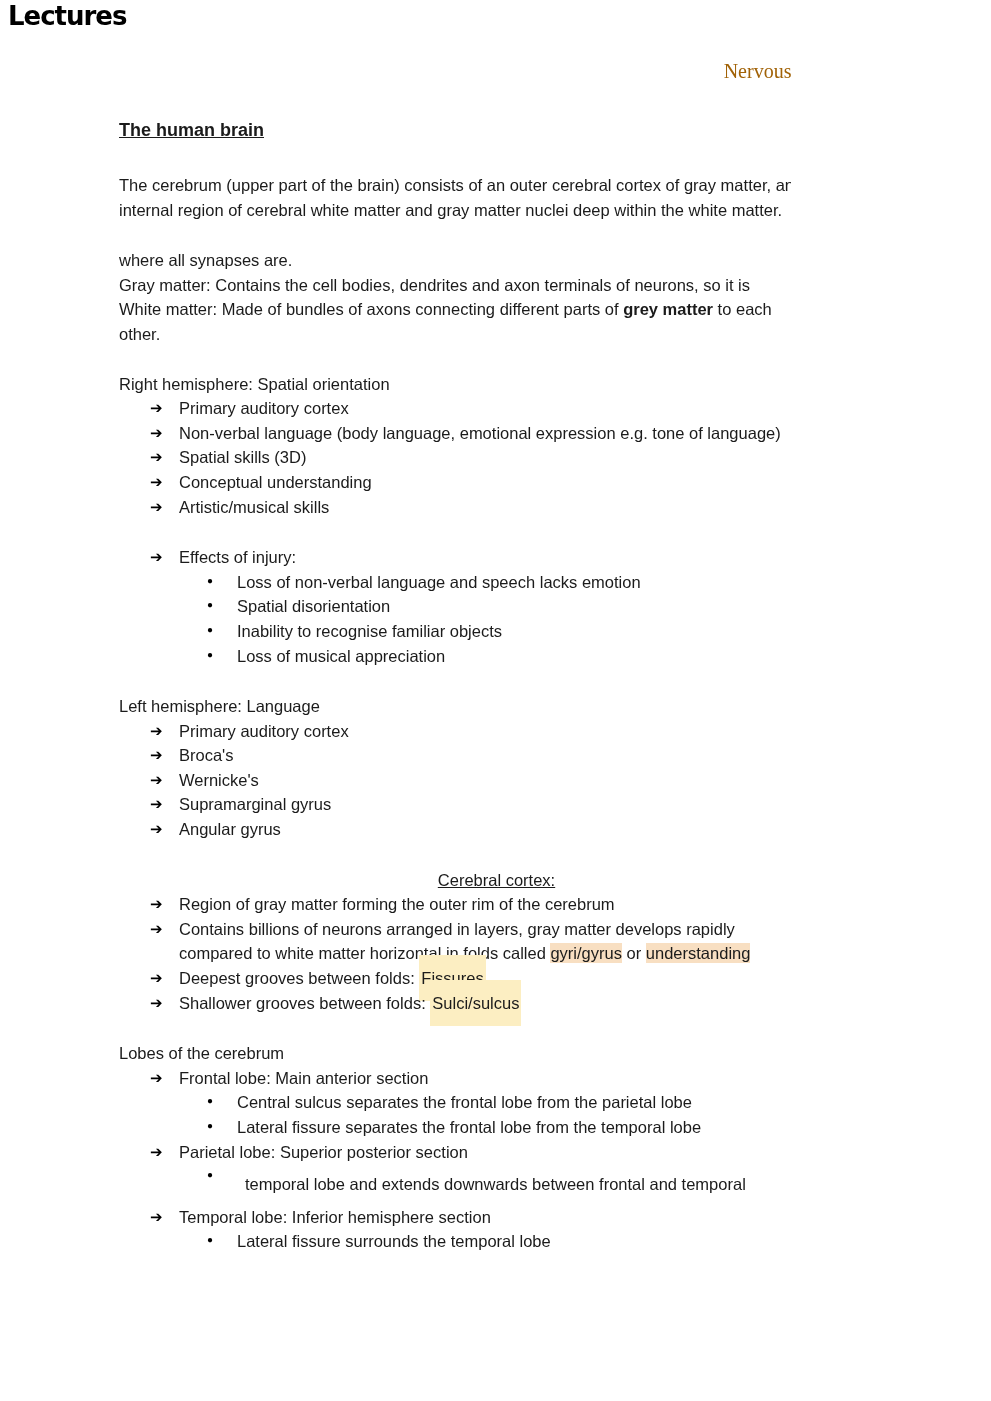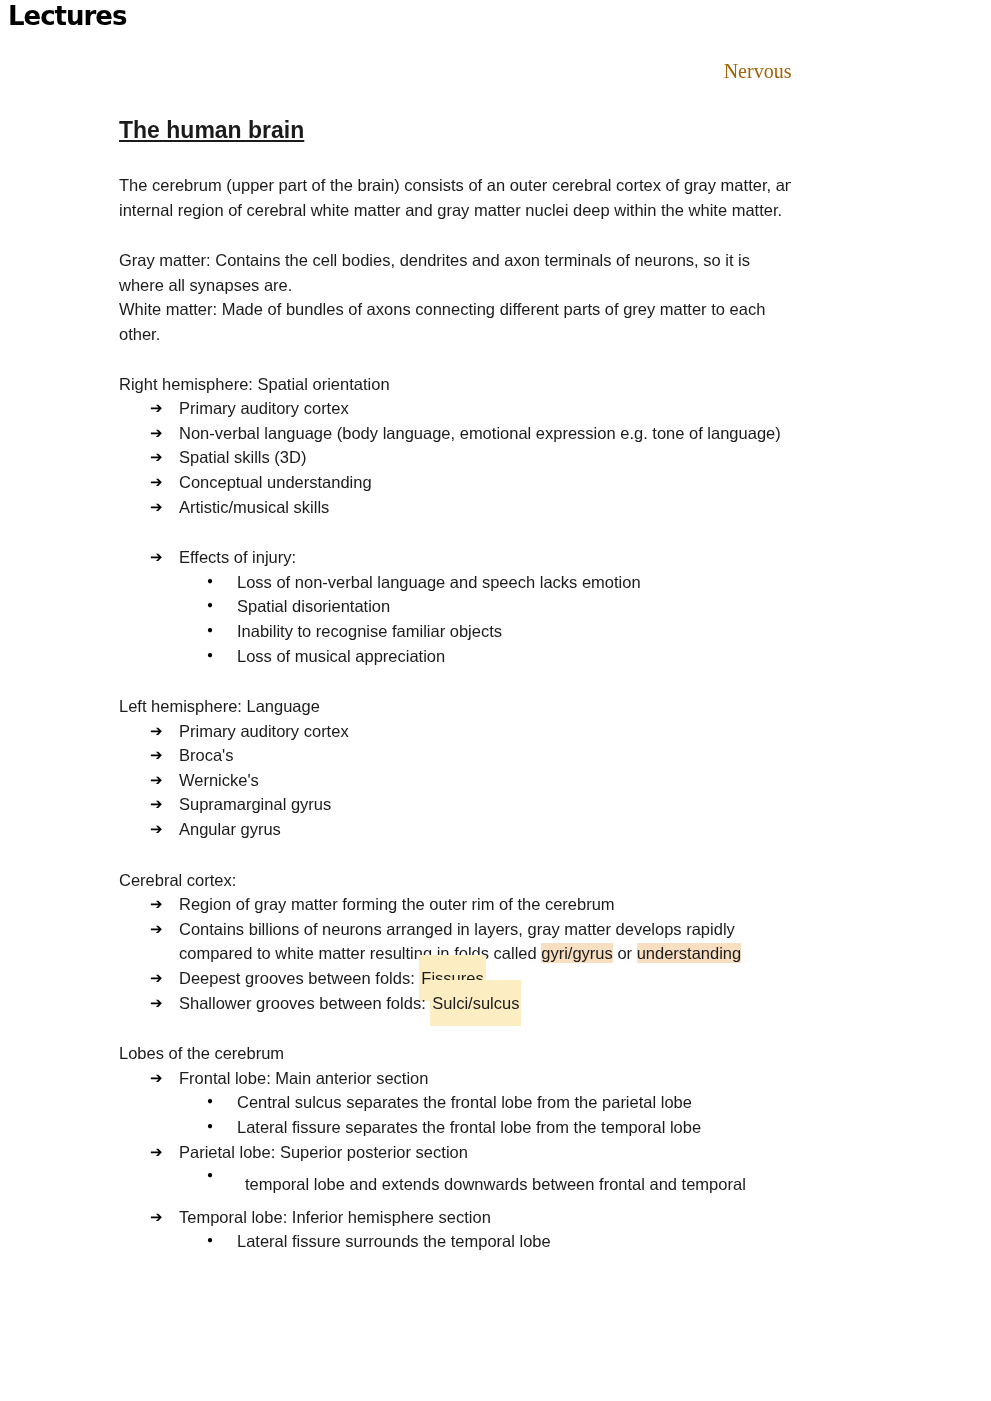--- a/index.html
+++ b/index.html
@@ -31,28 +31,28 @@
     font-family:"Liberation Serif", serif;
     font-weight:400;
     font-size:20px;
     line-height:33px;
     text-align:right;
     transform:translateX(-22px);
     color:#a16207;
   }
   .section-heading{
     margin:31px 0 0 0;
-    font-size:23px;
+    font-size:18px;
     line-height:22px;
     font-weight:bold;
     text-decoration:underline;
   }
   .line{margin:0;}
-  .underline{}
-  .b{font-weight:normal;text-align:right;}
+  .underline{text-decoration:underline;text-align:center;}
+  .b{font-weight:bold;text-align:right;}
   .gap{height:26px;}
   .gap-lg{height:32px;}
   .gap-sm{height:25px;}
   .arrow-item{position:relative;padding-left:60px;margin:0;}
   .arrow-item .marker{
     position:absolute;left:31px;top:0;
     font-size:15px;
     color:#000;
   }
   .bullet-item{position:relative;padding-left:118px;margin:0;}
@@ -79,22 +79,22 @@
 
     <h2 class="section-heading">The human brain</h2>
 
     <div class="gap-lg"></div>
 
     <p class="line">The cerebrum (upper part of the brain) consists of an outer cerebral cortex of gray matter, an</p>
     <p class="line">internal region of cerebral white matter and gray matter nuclei deep within the white matter.</p>
 
     <div class="gap"></div>
 
+    <p class="line">where all synapses are.</p>
     <p class="line">Gray matter: Contains the cell bodies, dendrites and axon terminals of neurons, so it is</p>
-    <p class="line">where all synapses are.</p>
     <p class="line"><span>White matter: Made of bundles of axons connecting different parts of </span><span class="b">grey matter</span><span> to each</span></p>
     <p class="line">other.</p>
 
     <div class="gap-sm"></div>
 
     <p class="line">Right hemisphere: Spatial orientation</p>
     <div class="arrow-item"><span class="marker">➔</span><span>Primary auditory cortex</span></div>
     <div class="arrow-item"><span class="marker">➔</span><span>Non-verbal language (body language, emotional expression e.g. tone of language)</span></div>
     <div class="arrow-item"><span class="marker">➔</span><span>Spatial skills (3D)</span></div>
     <div class="arrow-item"><span class="marker">➔</span><span>Conceptual understanding</span></div>
@@ -115,21 +115,21 @@
     <div class="arrow-item"><span class="marker">➔</span><span>Broca's</span></div>
     <div class="arrow-item"><span class="marker">➔</span><span>Wernicke's</span></div>
     <div class="arrow-item"><span class="marker">➔</span><span>Supramarginal gyrus</span></div>
     <div class="arrow-item"><span class="marker">➔</span><span>Angular gyrus</span></div>
 
     <div class="gap"></div>
 
     <p class="line underline">Cerebral cortex:</p>
     <div class="arrow-item"><span class="marker">➔</span><span>Region of gray matter forming the outer rim of the cerebrum</span></div>
     <div class="arrow-item"><span class="marker">➔</span><span>Contains billions of neurons arranged in layers, gray matter develops rapidly</span></div>
-    <div class="cont-arrow"><span>compared to white matter resulting in folds called </span><span class="hl-peach">gyri/gyrus</span><span> or </span><span class="hl-peach">understanding</span></div>
+    <div class="cont-arrow"><span>compared to white matter horizontal in folds called </span><span class="hl-peach">gyri/gyrus</span><span> or </span><span class="hl-peach">understanding</span></div>
     <div class="arrow-item"><span class="marker">➔</span><span>Deepest grooves between folds: </span><span class="hl-yellow">Fissures</span></div>
     <div class="arrow-item"><span class="marker">➔</span><span>Shallower grooves between folds: </span><span class="hl-yellow">Sulci/sulcus</span></div>
 
     <div class="gap"></div>
 
     <p class="line">Lobes of the cerebrum</p>
     <div class="arrow-item"><span class="marker">➔</span><span>Frontal lobe: Main anterior section</span></div>
     <div class="bullet-item"><span class="marker">●</span><span>Central sulcus separates the frontal lobe from the parietal lobe</span></div>
     <div class="bullet-item"><span class="marker">●</span><span>Lateral fissure separates the frontal lobe from the temporal lobe</span></div>
     <div class="arrow-item"><span class="marker">➔</span><span>Parietal lobe: Superior posterior section</span></div>

